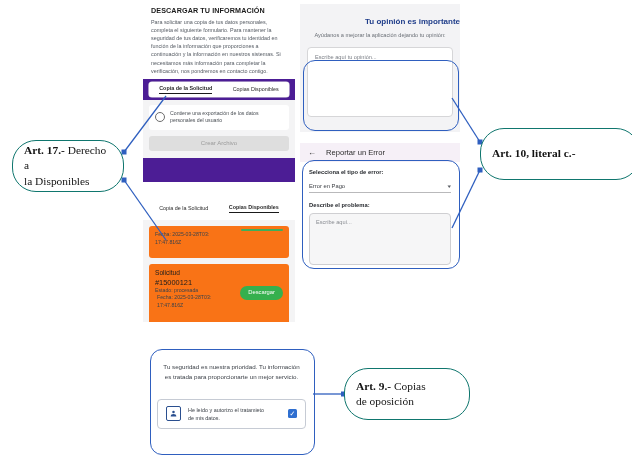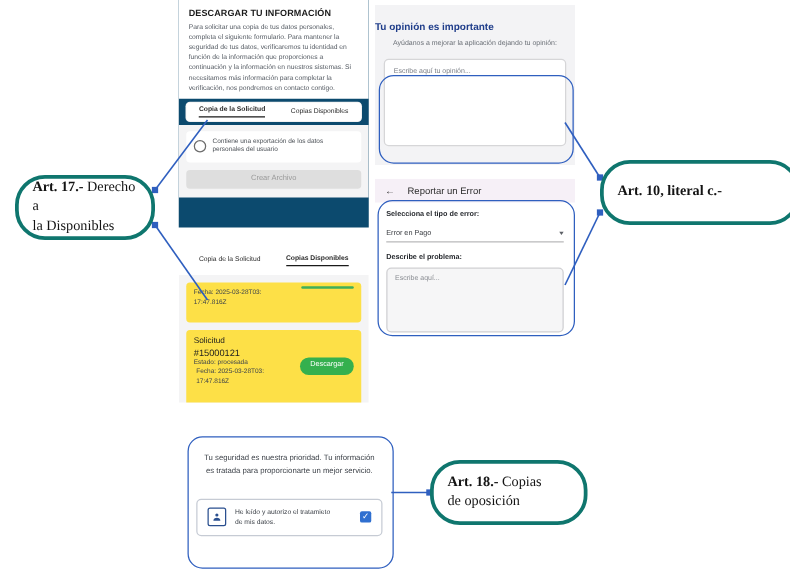--- a/index.html
+++ b/index.html
@@ -32,21 +32,21 @@
     position: absolute;
     background: #ffffff;
     z-index: 2;
     overflow: hidden;
   }
 
   
   #panel-download {
     left: 143px; top: 0px;
     width: 152px; height: 182px;
-    background: #0c4a6e;
+    background: #4c1d95;
   }
   #panel-download .dl-head {
     padding: 6px 8px 4px 8px;
     background: #ffffff;
   }
   .dl-title {
     font-size: 7.2px;
     font-weight: bold;
     color: #1b1b1b;
     letter-spacing: .1px;
@@ -127,21 +127,21 @@
     justify-content: space-around;
     height: 16px;
   }
   .list-zone {
     margin-top: 4px;
     background: #f4f4f5;
     padding: 6px 6px 0 6px;
     height: 100px;
   }
   .req-card {
-    background: #fde047;
+    background: #f97316;
     border-radius: 3px;
     padding: 5px 6px;
     position: relative;
   }
   .req-card + .req-card { margin-top: 6px; }
   .req-line {
     font-size: 5.2px;
     color: #3e434a;
     line-height: 1.45;
   }
@@ -174,21 +174,21 @@
   }
 
   
   #panel-opinion {
     left: 300px; top: 4px;
     width: 160px; height: 128px;
     background: #f3f3f5;
   }
   .op-title {
     margin-top: 13px;
-    text-align: left;
+    text-align: right;
     font-size: 8px;
     font-weight: bold;
     color: #1f3d8a;
   }
   .op-sub {
     margin: 5px 13px 0 13px;
     text-align: center;
     font-size: 5.6px;
     line-height: 1.5;
     color: #6a6f76;
@@ -326,21 +326,21 @@
     pointer-events: none;
   }
   #hl-opinion { left: 303px; top: 60px; width: 154px; height: 69px; }
   #hl-error   { left: 302px; top: 160px; width: 156px; height: 107px; }
   #hl-consent { left: 150px; top: 349px; width: 163px; height: 104px; }
 
   
   .callout {
     position: absolute;
     background: #ffffff;
-    border: 3px solid #0f766e;
+    border: 1px solid #0f766e;
     border-radius: 24px;
     z-index: 6;
     font-family: "Liberation Serif", serif;
     color: #141414;
     display: flex;
     align-items: center;
     padding: 6px 11px;
     box-sizing: border-box;
   }
   .callout .ln { line-height: 1.35; }
@@ -476,18 +476,18 @@
   </div>
 
   <div class="callout" id="callout-art10">
     <div>
       <div class="ln"><b>Art. 10, literal c.-</b><span></span></div>
     </div>
   </div>
 
   <div class="callout" id="callout-art15">
     <div>
-      <div class="ln"><b>Art. 18.-</b><span> Copias</span></div>
+      <div class="ln"><b>Art. 9.-</b><span> Copias</span></div>
       <div class="ln">de oposición</div>
     </div>
   </div>
 
 </div>
 
 </body></html>

